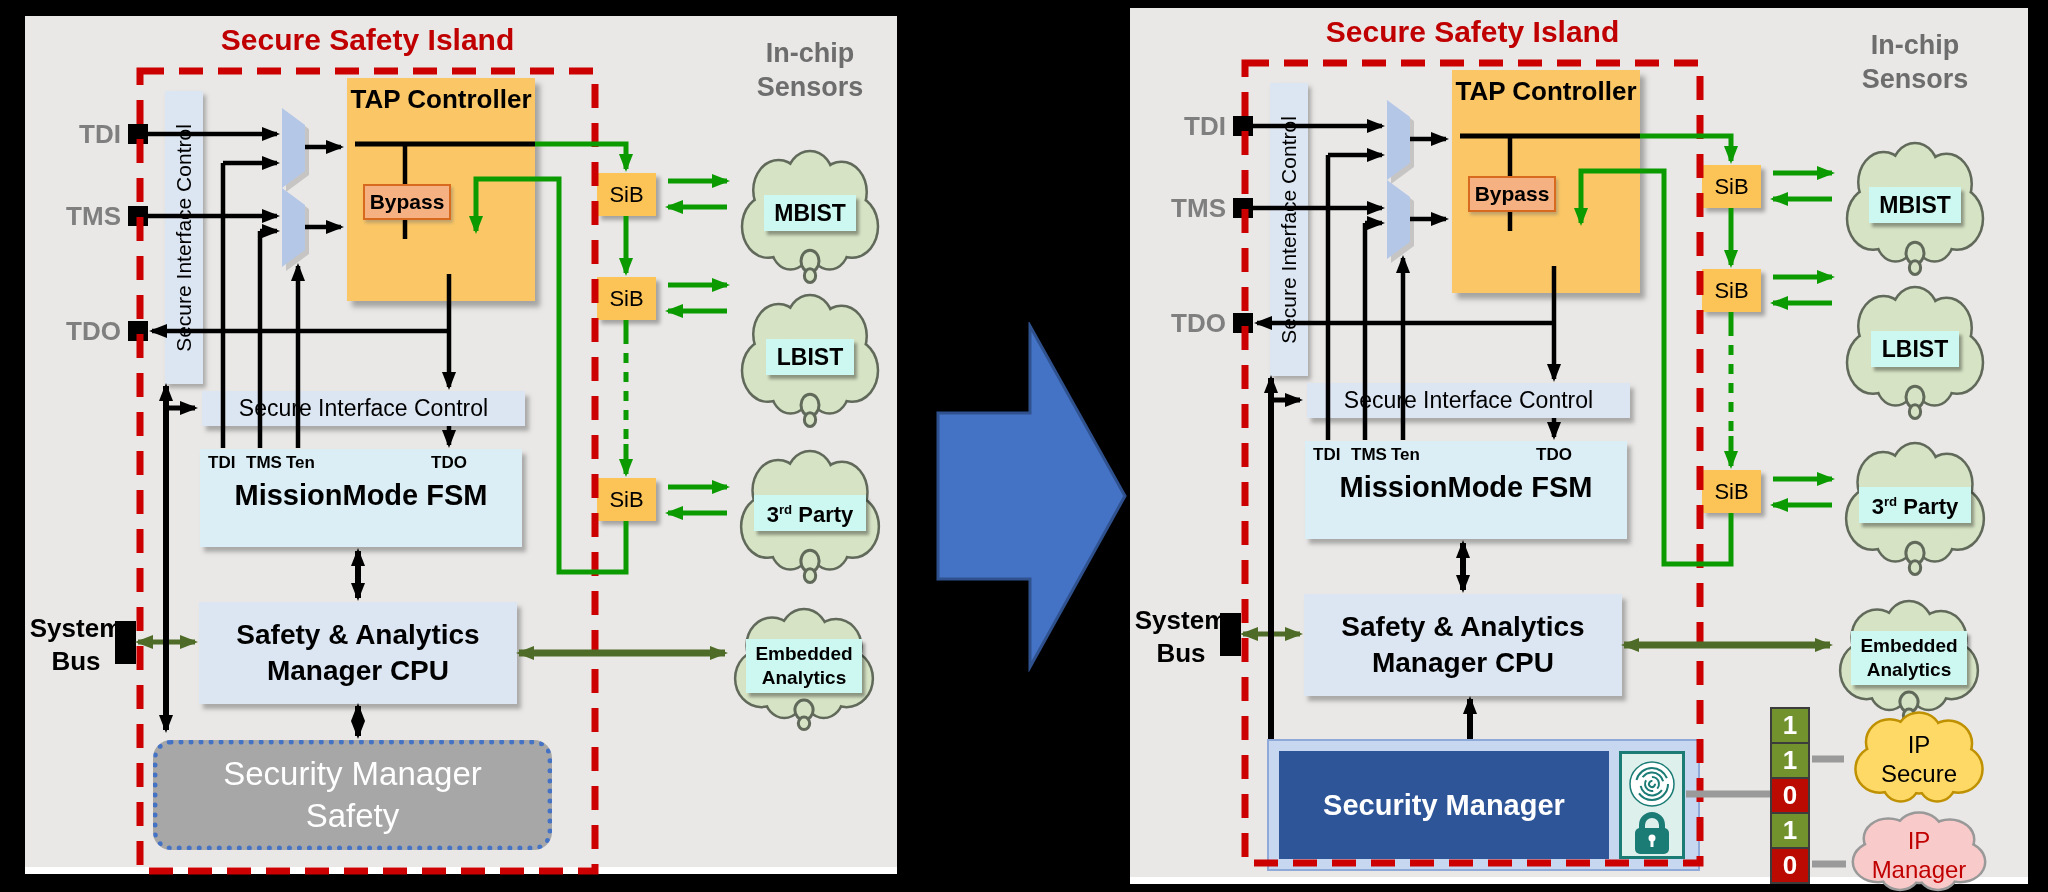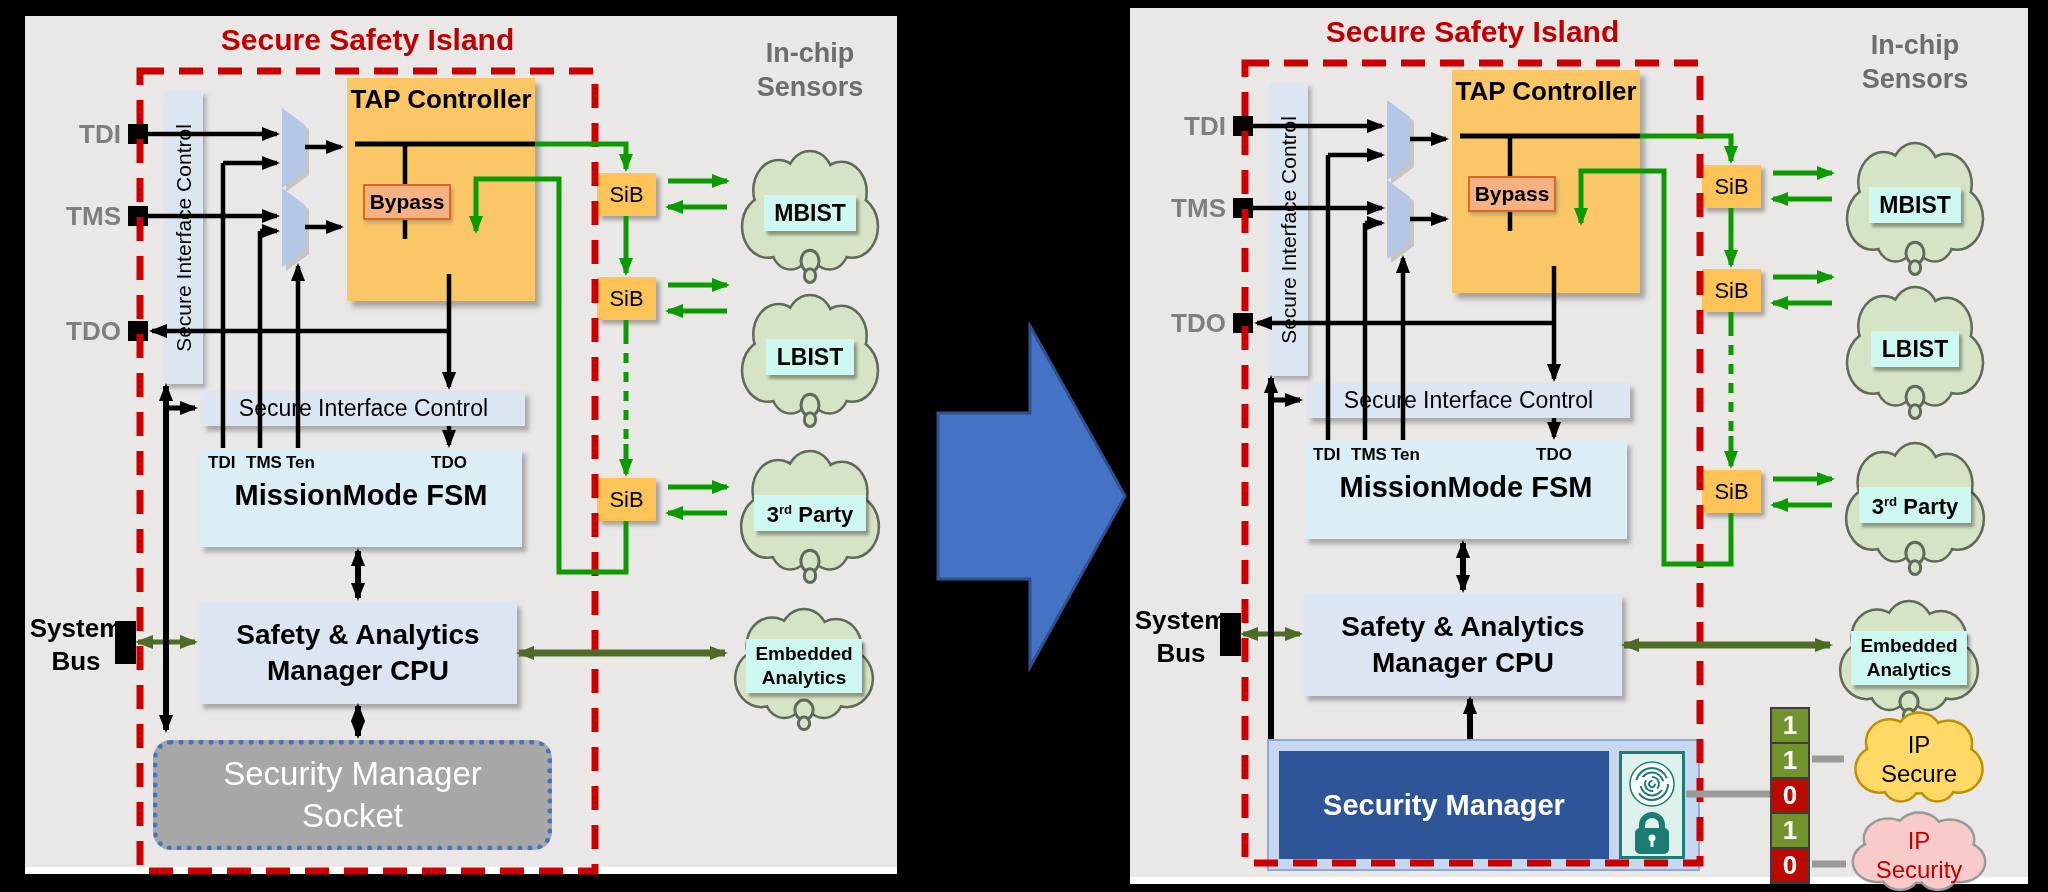--- a/index.html
+++ b/index.html
@@ -193,21 +193,21 @@
     </div>
     <div class="abs" style="left: 729px; top: 479px; width: 112px; height: 36px; background: rgb(205, 248, 242); box-shadow: rgba(0, 0, 0, 0.35) 3px 4px 3px; z-index: 2; display: flex; flex-direction: column; align-items: center; justify-content: center; font-weight: bold; font-size: 22px; line-height: 28px;">
       <div><span>3</span><sup style="font-size: 60%;">rd</sup><span style="white-space: pre;"> Party</span></div>
     </div>
     <div class="abs" style="left: 721px; top: 623px; width: 116px; height: 54px; background: rgb(205, 248, 242); box-shadow: rgba(0, 0, 0, 0.35) 3px 4px 3px; z-index: 2; display: flex; flex-direction: column; align-items: center; justify-content: center; font-weight: bold; font-size: 19px; line-height: 24px;">
       <div>Embedded</div>
       <div>Analytics</div>
     </div>
     <div class="abs" style="left: 128px; top: 724px; width: 399px; height: 110px; background: rgb(167, 167, 167); border: 5px dotted rgb(68, 114, 196); border-radius: 18px; z-index: 2; display: flex; flex-direction: column; align-items: center; justify-content: center; color: rgb(255, 255, 255); font-size: 33px; line-height: 42px;">
       <div>Security Manager</div>
-      <div>Socket</div>
+      <div>Safety</div>
     </div>
   </div>
 
 <svg id="transition-arrow" style="position:absolute;left:930px;top:322px;z-index:4;" width="202" height="350">
   <polygon points="8,91 100,91 100,4 195,174 100,345 100,257 8,257" fill="#4472c4" stroke="#2f528f" stroke-width="3"></polygon>
 </svg>
 
 <div id="panel-right" class="panel" style="left:1130px;top:8px;width:898px;height:876px;">
     <svg width="900" height="880" style="position: absolute; left: 0px; top: 0px; z-index: 1; pointer-events: none; overflow: visible;">
       <polygon points="261,96 284,113 284,159 261,176" fill="rgba(0,0,0,0.15)"></polygon>
@@ -455,15 +455,15 @@
       <div style="flex: 1 1 0%; border: 2px solid rgb(60, 60, 60); box-sizing: border-box; margin-top: -2px; background: rgb(187, 10, 1); color: rgb(255, 255, 255); text-align: center; font: bold 26px / 33px &quot;Liberation Sans&quot;, sans-serif;">0</div>
       <div style="flex: 1 1 0%; border: 2px solid rgb(60, 60, 60); box-sizing: border-box; margin-top: -2px; background: rgb(114, 146, 46); color: rgb(255, 255, 255); text-align: center; font: bold 26px / 33px &quot;Liberation Sans&quot;, sans-serif;">1</div>
       <div style="flex: 1 1 0%; border: 2px solid rgb(60, 60, 60); box-sizing: border-box; margin-top: -2px; background: rgb(187, 10, 1); color: rgb(255, 255, 255); text-align: center; font: bold 26px / 33px &quot;Liberation Sans&quot;, sans-serif;">0</div>
     </div>
     <div class="abs" style="left: 724px; top: 722px; width: 130px; z-index: 2; text-align: center; font-size: 24px; line-height: 29px;">
       <div>IP</div>
       <div>Secure</div>
     </div>
     <div class="abs" style="left: 724px; top: 818px; width: 130px; z-index: 2; text-align: center; font-size: 24px; line-height: 29px; color: rgb(192, 0, 0);">
       <div>IP</div>
-      <div>Security</div>
+      <div>Manager</div>
     </div>
   </div>
 
 </body></html>

